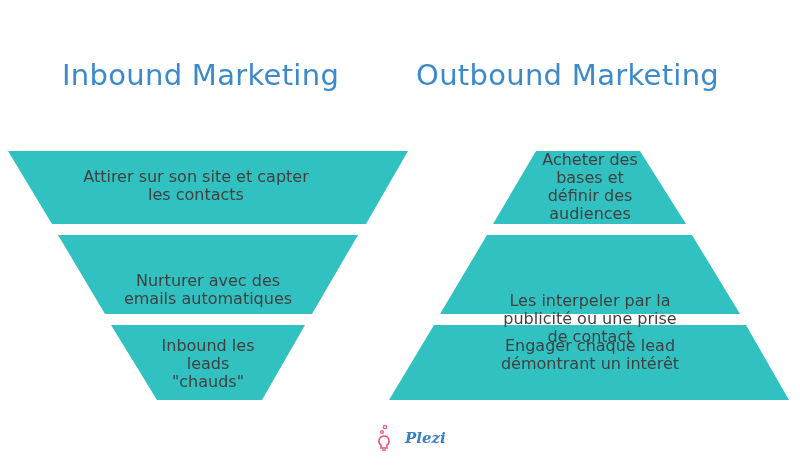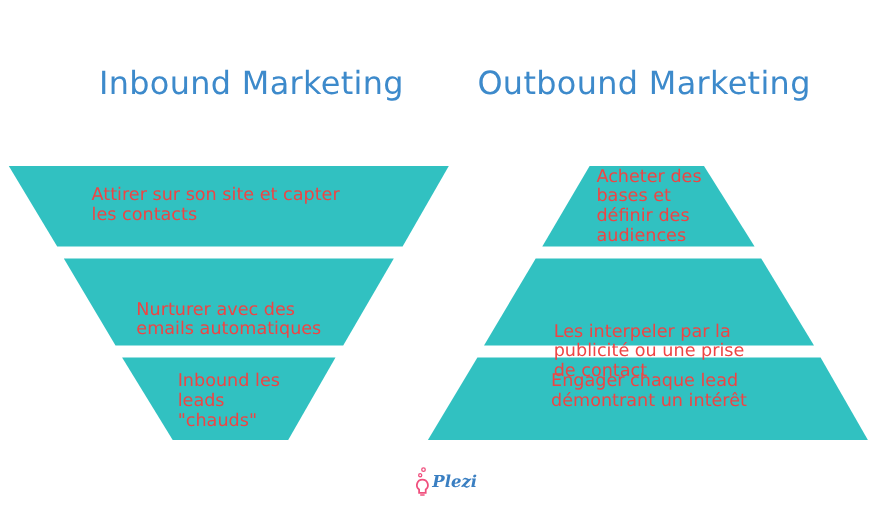--- a/index.html
+++ b/index.html
@@ -2,30 +2,30 @@
 <html><head>
 <meta charset="utf-8">
 <style>
   html, body { margin: 0; padding: 0; }
   body {
     width: 800px; height: 470px; background: #ffffff; position: relative; overflow: hidden;
     font-family: "DejaVu Sans", "Liberation Sans", sans-serif;
   }
   .title {
     position: absolute; top: 58px; font-size: 29px; color: #3d8acb; font-weight: normal;
-    letter-spacing: 0.3px; white-space: nowrap; margin-left: 28px;
+    letter-spacing: 0.3px; white-space: nowrap;
   }
   #t-in { left: 62px; }
-  #t-out { left: 406px; }
+  #t-out { left: 416px; }
   svg.shapes { position: absolute; left: 0; top: 0; }
   .label {
-    position: absolute; color: #ef4444; font-size: 16px; line-height: 18px; text-align: left;
+    position: absolute; color: #404040; font-size: 16px; line-height: 18px; text-align: center;
     white-space: pre-line; transform: translateX(-50%);
   }
-  .logo { position: absolute; left: 376px; top: 424px; display: flex; align-items: center; gap: 1px; }
+  .logo { position: absolute; left: 376px; top: 424px; display: flex; align-items: center; gap: 13px; }
   .logo-text { font-family: "DejaVu Serif", serif; font-style: italic; font-weight: bold; font-size: 15px; color: #3a7fc2; }
 </style>
 </head>
 <body>
 
 <div class="title" id="t-in">Inbound Marketing</div>
 <div class="title" id="t-out">Outbound Marketing</div>
 
 <svg class="shapes" width="800" height="470">
 

